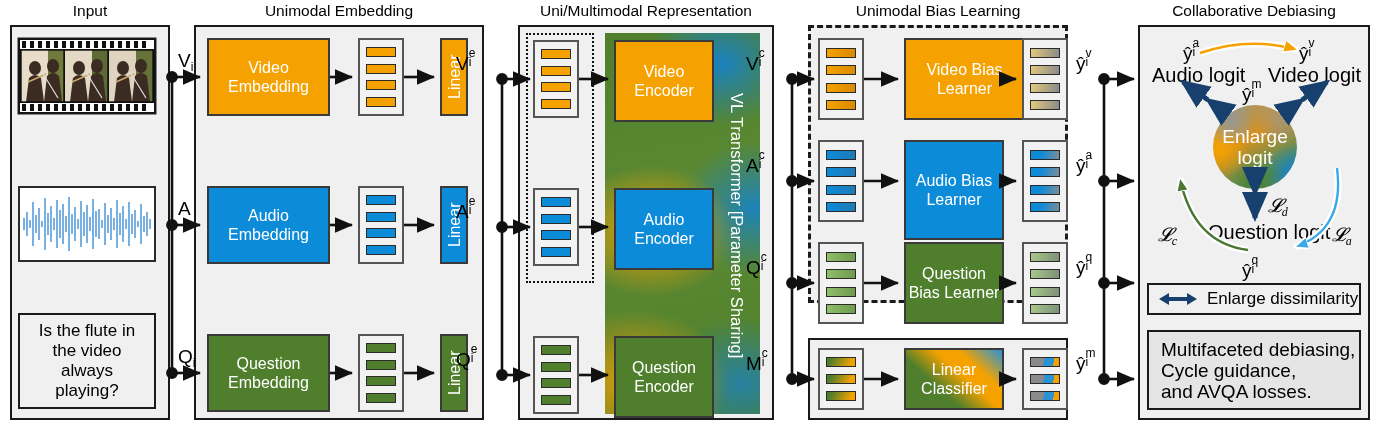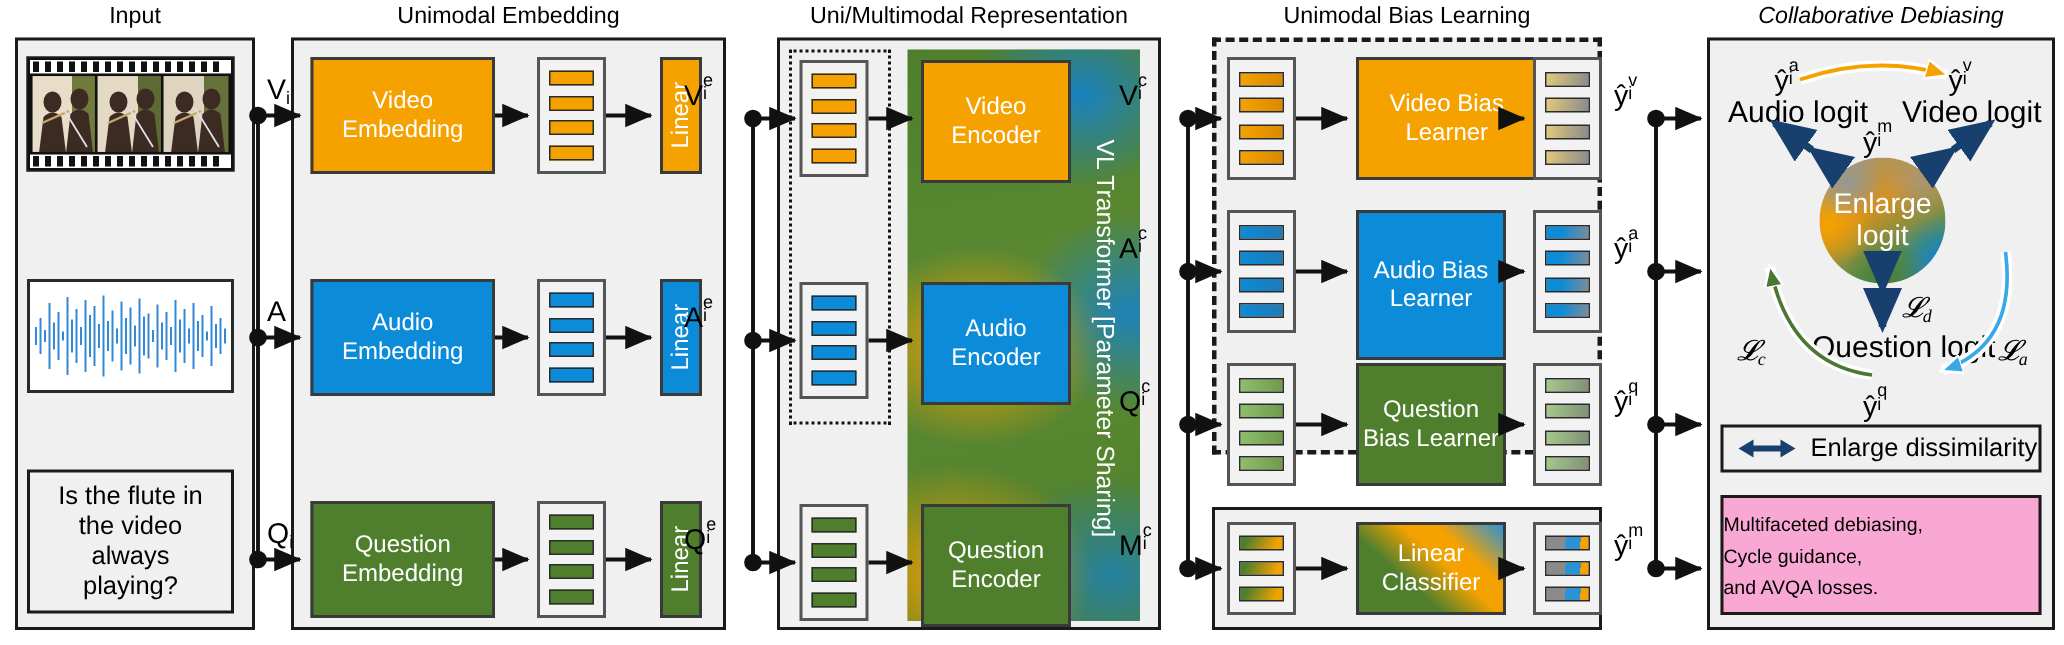--- a/index.html
+++ b/index.html
@@ -35,32 +35,32 @@
   .mlab .stk{display:inline-block;position:relative;width:.50em;height:1em;vertical-align:baseline;}
   .mlab .stk sup{position:absolute;left:0;top:-.34em;font-size:12px;vertical-align:baseline;}
   .mlab .stk sub{position:absolute;left:0;top:.42em;font-size:12px;vertical-align:baseline;}
   .script{font-family:"Liberation Serif",serif;font-style:italic;}
   
   .logit{position:absolute;font-size:20px;text-align:center;line-height:24px;white-space:nowrap;}
   .fusion{position:absolute;border-radius:50%;display:flex;flex-direction:column;
           align-items:center;justify-content:center;color:#fff;font-size:19px;line-height:21px;}
   .legendbox{position:absolute;box-sizing:border-box;background:#f0f0f0;border:2px solid #1a1a1a;
              display:flex;align-items:center;font-size:17px;}
-  .notebox{position:absolute;box-sizing:border-box;background:#f9a8d4;border:2px solid #1a1a1a;
-           display:flex;align-items:center;font-size:13px;line-height:21px;}
+  .notebox{position:absolute;box-sizing:border-box;background:#e5e5e5;border:2px solid #1a1a1a;
+           display:flex;align-items:center;font-size:19px;line-height:21px;padding-left:12px;}
   svg{position:absolute;left:0;top:0;overflow:visible;}
 </style>
 </head>
 <body>
 
 <div class="sect-title" style="left:10px;width:160px;">Input</div>
 <div class="sect-title" style="left:194px;width:290px;">Unimodal Embedding</div>
 <div class="sect-title" style="left:494px;width:304px;">Uni/Multimodal Representation</div>
 <div class="sect-title" style="left:808px;width:260px;">Unimodal Bias Learning</div>
-<div class="sect-title" style="left:1138px;width:232px;font-style:italic;">Collaborative Debiasing</div>
+<div class="sect-title" style="left:1138px;width:232px;">Collaborative Debiasing</div>
 
 <div class="panel" style="left:10px;top:25px;width:160px;height:395px;"></div>
 <div class="panel" style="left:194px;top:25px;width:290px;height:395px;"></div>
 <div class="panel" style="left:518px;top:25px;width:256px;height:395px;"></div>
 <div class="panel dashed" style="left:808px;top:25px;width:260px;height:278px;"></div>
 <div class="panel" style="left:808px;top:338px;width:260px;height:82px;"></div>
 <div class="panel" style="left:1138px;top:25px;width:232px;height:395px;"></div>
 
 <div class="mediabox" style="left:18px;top:38px;width:138px;height:76px;padding:0;border:none;background:transparent;">
   <svg width="138" height="76" viewBox="0 0 138 76">

